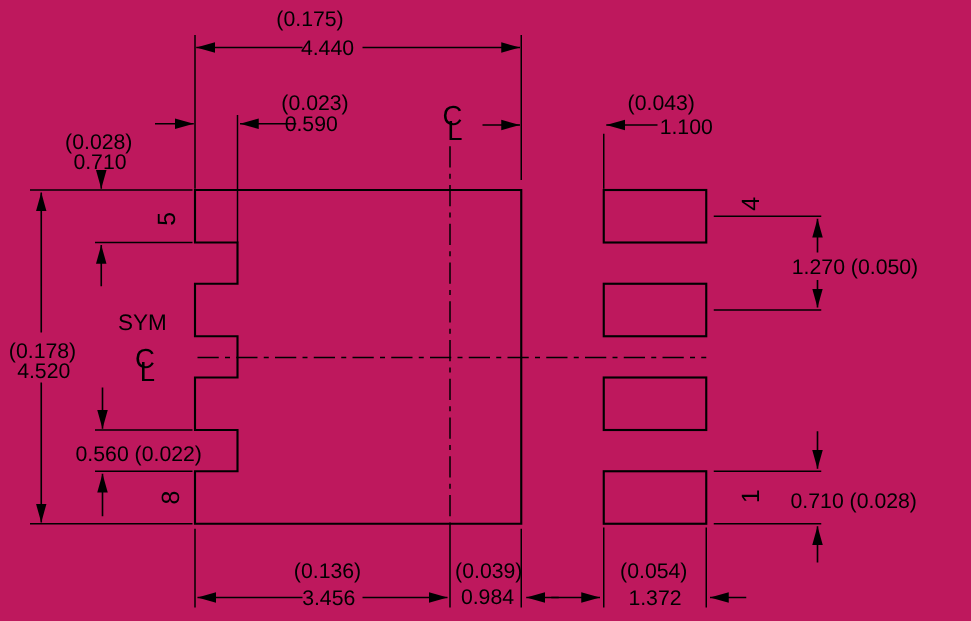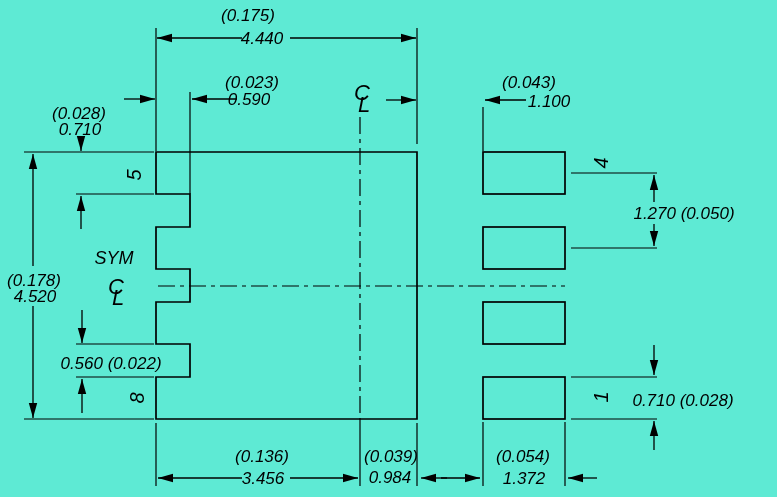--- a/index.html
+++ b/index.html
@@ -1,16 +1,16 @@
 <!DOCTYPE html>
 <html><head>
 <meta charset="utf-8">
 <style>
   html,body{margin:0;padding:0;background:#ffffff;}
-  .stage{position:relative;width:777px;height:497px;background:#5eead4;overflow:hidden;font-style:italic;}
+  .stage{position:relative;width:777px;height:497px;background:#be185d;overflow:hidden;}
   svg text{font-family:"Liberation Sans","DejaVu Sans",sans-serif;fill:#000;}
   .t  {font-size:17px;text-anchor:middle;}
   .t18{font-size:18px;text-anchor:middle;}
   .t20{font-size:20px;text-anchor:middle;}
   .t22{font-size:22px;text-anchor:middle;}
   .outline{fill:none;stroke:#000;stroke-width:1.7;}
   .pad{fill:none;stroke:#000;stroke-width:1.7;}
   .dim{stroke:#000;stroke-width:1.3;fill:none;}
   .ext{stroke:#000;stroke-width:1.2;fill:none;}
   .cl {stroke:#000;stroke-width:1.2;fill:none;stroke-dasharray:17 5 4 5;}

